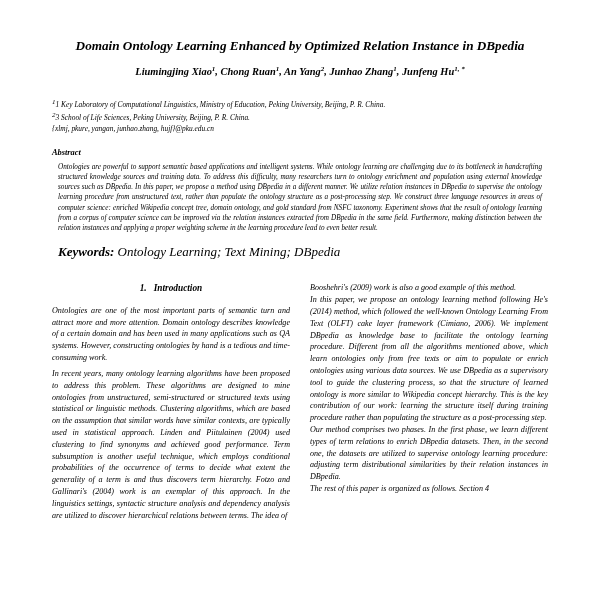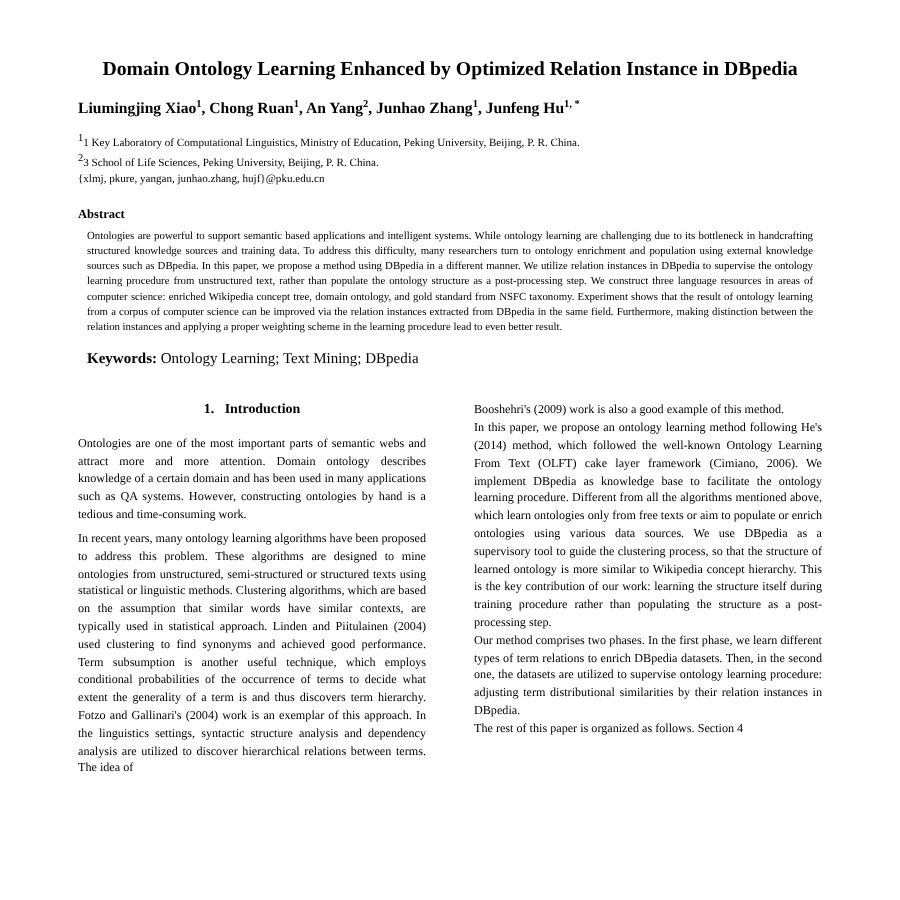--- a/index.html
+++ b/index.html
@@ -13,33 +13,35 @@
     font-family: "Liberation Serif", serif;
     color: #000000;
     overflow: hidden;
   }
   .page {
     width: 600px;
     height: 600px;
     box-sizing: border-box;
     padding: 38px 52px 0 52px;
     position: relative;
+    font-style: italic;
   }
   .title {
     text-align: center;
     font-size: 13.2px;
     font-weight: bold;
     line-height: 1.25;
     margin: 0 4px 10px 4px;
   }
   .authors {
+    text-align: center;
     font-size: 10.4px;
     font-weight: bold;
     line-height: 1.3;
-    margin-bottom: 9px;
+    margin-bottom: 20px;
   }
   .authors sup, .affil sup {
     font-size: 7px;
     font-weight: normal;
     vertical-align: super;
   }
   .authors sup { font-weight: bold; }
   .affil {
     text-align: left;
     font-size: 7.4px;
@@ -58,28 +60,28 @@
     margin-top: 14px;
     margin-bottom: 5px;
   }
   .abstract-body {
     font-size: 7.2px;
     line-height: 1.42;
     text-align: justify;
     margin: 0 6px;
   }
   .keywords {
-    font-size: 10px;
+    font-size: 13px;
     margin: 11px 6px 0 6px;
   }
   .keywords b { font-weight: bold; }
   .columns {
     display: flex;
     margin-top: 22px;
-    gap: 32px;
+    gap: 20px;
   }
   .col {
     width: 238px;
     font-size: 8.1px;
     line-height: 1.46;
     text-align: justify;
   }
   .sec-head {
     text-align: center;
     font-size: 9.3px;
@@ -107,21 +109,21 @@
   <div class="email">{xlmj, pkure, yangan, junhao.zhang, hujf}@pku.edu.cn</div>
 
   <div class="abstract-head">Abstract</div>
   <div class="abstract-body">Ontologies are powerful to support semantic based applications and intelligent systems. While ontology learning are challenging due to its bottleneck in handcrafting structured knowledge sources and training data. To address this difficulty, many researchers turn to ontology enrichment and population using external knowledge sources such as DBpedia. In this paper, we propose a method using DBpedia in a different manner. We utilize relation instances in DBpedia to supervise the ontology learning procedure from unstructured text, rather than populate the ontology structure as a post-processing step. We construct three language resources in areas of computer science: enriched Wikipedia concept tree, domain ontology, and gold standard from NSFC taxonomy. Experiment shows that the result of ontology learning from a corpus of computer science can be improved via the relation instances extracted from DBpedia in the same field. Furthermore, making distinction between the relation instances and applying a proper weighting scheme in the learning procedure lead to even better result.</div>
 
   <div class="keywords"><b>Keywords:</b><span> Ontology Learning; Text Mining; DBpedia</span></div>
 
   <div class="columns">
     <div class="col lcol">
       <div class="sec-head"><span>1.</span>&nbsp;&nbsp;&nbsp;<span>Introduction</span></div>
-      <p class="para">Ontologies are one of the most important parts of semantic webs and attract more and more attention. Domain ontology describes knowledge of a certain domain and has been used in many applications such as QA systems. However, constructing ontologies by hand is a tedious and time-consuming work.</p>
+      <p class="para">Ontologies are one of the most important parts of semantic turn and attract more and more attention. Domain ontology describes knowledge of a certain domain and has been used in many applications such as QA systems. However, constructing ontologies by hand is a tedious and time-consuming work.</p>
       <p class="para">In recent years, many ontology learning algorithms have been proposed to address this problem. These algorithms are designed to mine ontologies from unstructured, semi-structured or structured texts using statistical or linguistic methods. Clustering algorithms, which are based on the assumption that similar words have similar contexts, are typically used in statistical approach. Linden and Piitulainen (2004) used clustering to find synonyms and achieved good performance. Term subsumption is another useful technique, which employs conditional probabilities of the occurrence of terms to decide what extent the generality of a term is and thus discovers term hierarchy. Fotzo and Gallinari's (2004) work is an exemplar of this approach. In the linguistics settings, syntactic structure analysis and dependency analysis are utilized to discover hierarchical relations between terms. The idea of</p>
     </div>
     <div class="col rcol">
       <p class="para">Booshehri's (2009) work is also a good example of this method.</p>
       <p class="para">In this paper, we propose an ontology learning method following He's (2014) method, which followed the well-known Ontology Learning From Text (OLFT) cake layer framework (Cimiano, 2006). We implement DBpedia as knowledge base to facilitate the ontology learning procedure. Different from all the algorithms mentioned above, which learn ontologies only from free texts or aim to populate or enrich ontologies using various data sources. We use DBpedia as a supervisory tool to guide the clustering process, so that the structure of learned ontology is more similar to Wikipedia concept hierarchy. This is the key contribution of our work: learning the structure itself during training procedure rather than populating the structure as a post-processing step.</p>
       <p class="para">Our method comprises two phases. In the first phase, we learn different types of term relations to enrich DBpedia datasets. Then, in the second one, the datasets are utilized to supervise ontology learning procedure: adjusting term distributional similarities by their relation instances in DBpedia.</p>
       <p class="para">The rest of this paper is organized as follows. Section 4</p>
     </div>
   </div>
 

